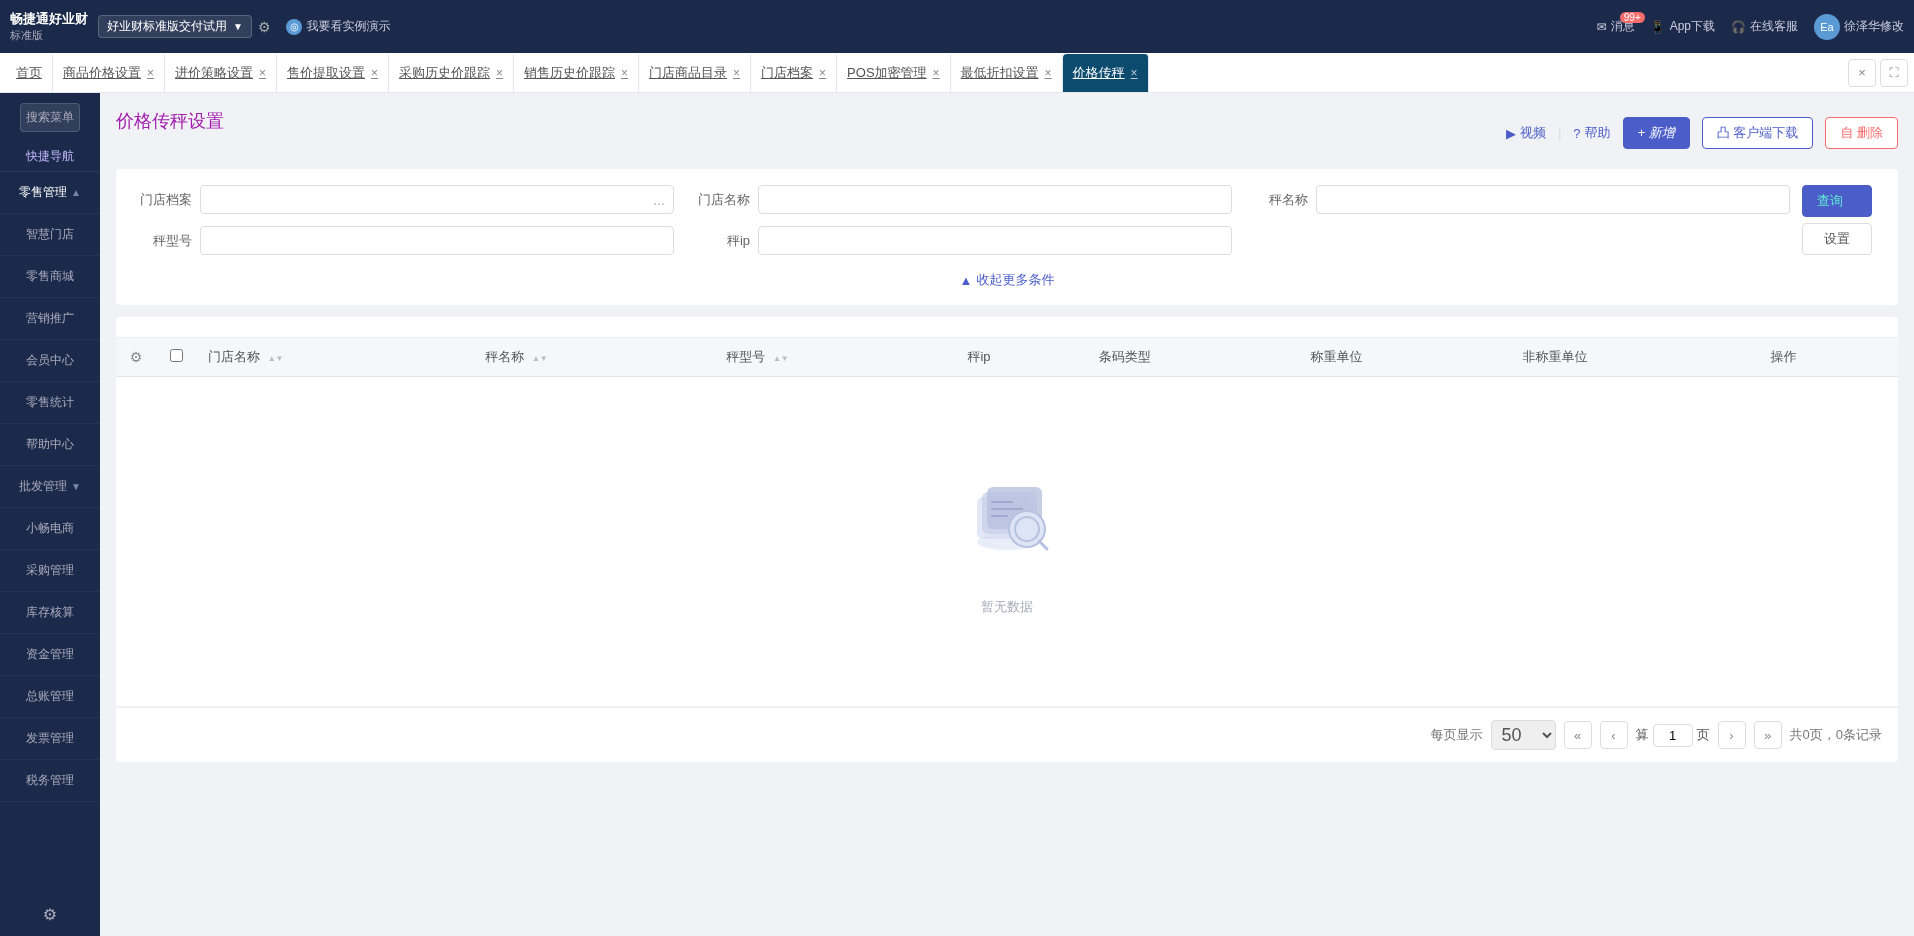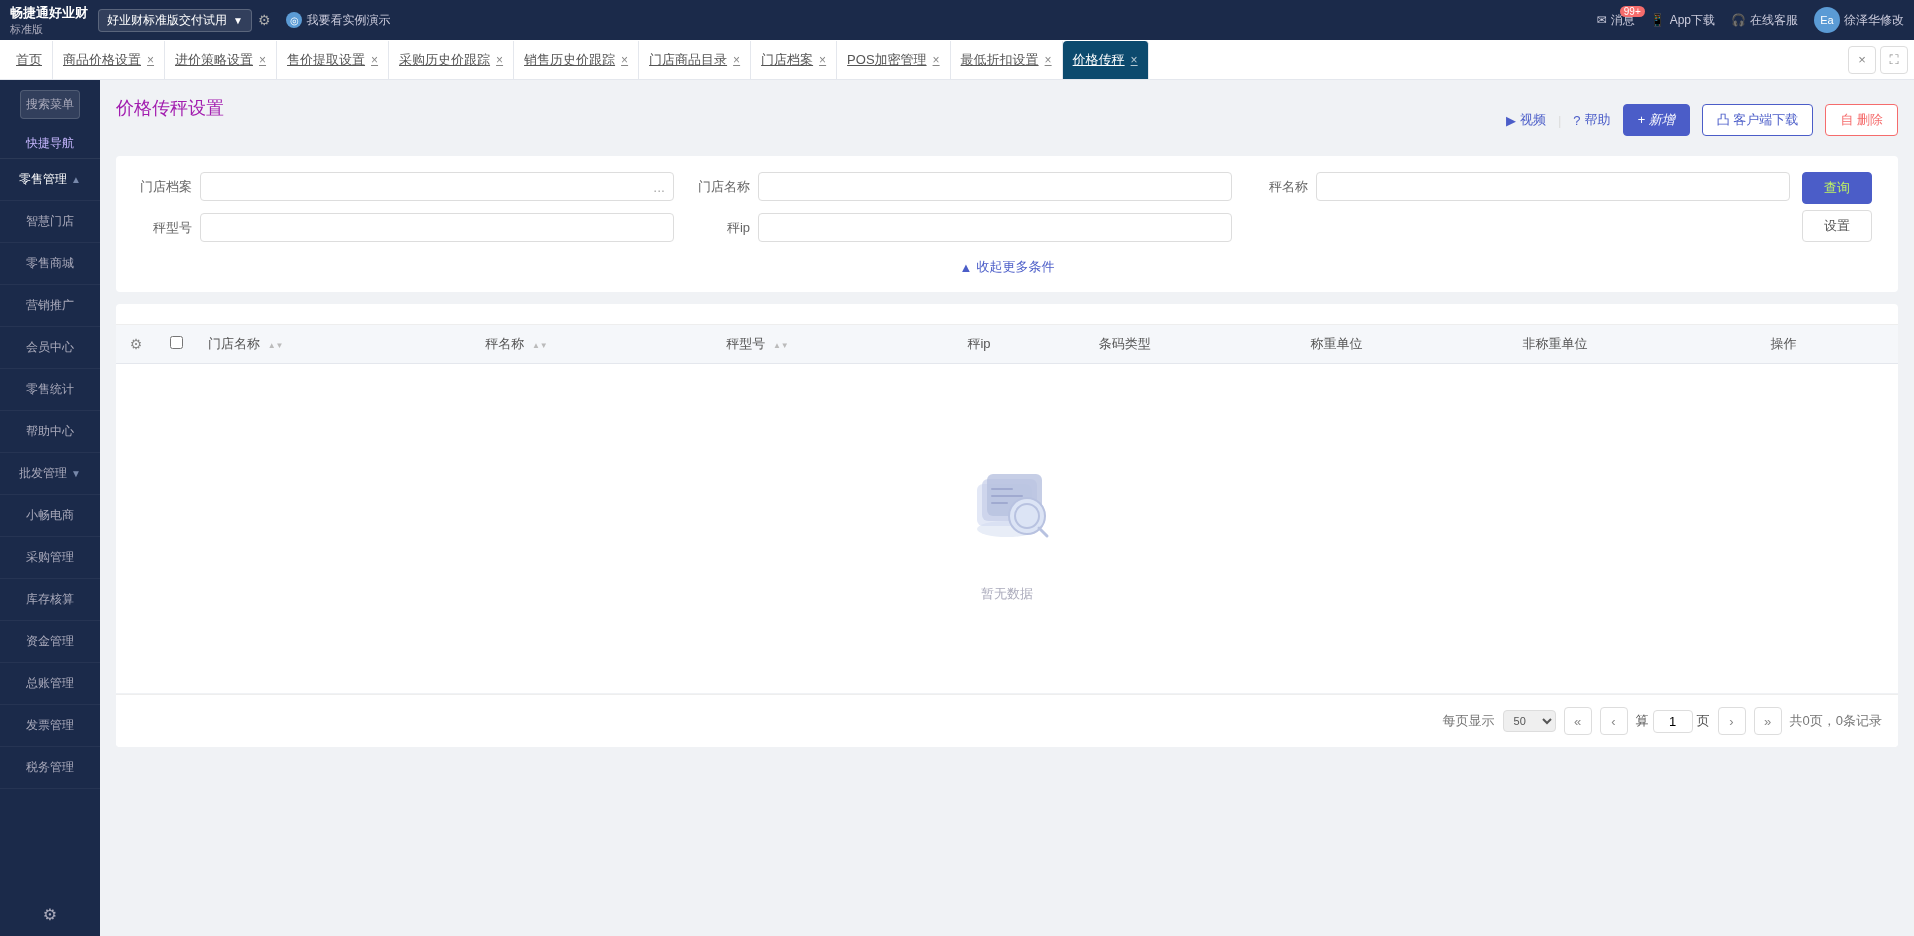--- a/index.html
+++ b/index.html
@@ -2,21 +2,21 @@
 <html><head>
   <meta charset="utf-8">
   <style>
     * { box-sizing: border-box; margin: 0; padding: 0; }
     body { font-family: "Microsoft YaHei", "PingFang SC", sans-serif; font-size: 13px; background: #f0f2f5; color: #333; }
 
     
     .app-container { display: flex; flex-direction: column; height: 936px; width: 1914px; overflow: hidden; }
 
     
-    .top-bar { display: flex; align-items: center; background: #1b2a4a; height: 40px; padding: 0 10px; color: #fff; flex-shrink: 0; }
+    .top-bar { display: flex; align-items: center; background: #1b2a4a; height: 53px; padding: 0 10px; color: #fff; flex-shrink: 0; }
     .top-bar-logo { display: flex; flex-direction: column; align-items: flex-start; margin-right: 10px; }
     .top-bar-logo .logo-title { font-size: 13px; font-weight: bold; color: #fff; white-space: nowrap; }
     .top-bar-logo .logo-sub { font-size: 11px; color: #aab; }
     .top-bar-version-select { display: flex; align-items: center; background: rgba(255,255,255,0.1); border: 1px solid rgba(255,255,255,0.2); border-radius: 4px; padding: 2px 8px; color: #fff; font-size: 12px; cursor: pointer; margin-right: 6px; }
     .top-bar-version-select .chevron { margin-left: 6px; font-size: 10px; }
     .top-bar-gear { color: #aaa; font-size: 14px; cursor: pointer; margin-right: 16px; }
     .top-bar-demo { display: flex; align-items: center; color: #ccd; font-size: 12px; cursor: pointer; }
     .top-bar-demo .circle-icon { width: 16px; height: 16px; border-radius: 50%; background: #5b9bd5; display: inline-flex; align-items: center; justify-content: center; color: #fff; font-size: 10px; margin-right: 4px; }
     .top-bar-right { margin-left: auto; display: flex; align-items: center; gap: 16px; }
     .top-bar-right .icon-btn { display: flex; align-items: center; gap: 4px; color: #ccd; font-size: 12px; cursor: pointer; position: relative; }
@@ -56,21 +56,21 @@
     .page-title { font-size: 18px; font-weight: normal; color: #a21caf; margin-bottom: 24px; }
     .page-header { display: flex; align-items: center; justify-content: space-between; margin-bottom: 12px; }
     .page-header-tools { display: flex; align-items: center; gap: 12px; }
     .tool-link { display: flex; align-items: center; gap: 4px; font-size: 13px; color: #4b5dc8; cursor: pointer; }
     .divider-v { color: #ddd; }
 
     .btn { display: inline-flex; align-items: center; gap: 4px; padding: 6px 14px; border-radius: 4px; border: 1px solid; font-size: 13px; cursor: pointer; }
     .btn-primary { background: #4b5dc8; border-color: #4b5dc8; color: #fff; font-style: italic; }
     .btn-outline { background: #fff; border-color: #4b5dc8; color: #4b5dc8; }
     .btn-danger { background: #fff; border-color: #f56c6c; color: #f56c6c; }
-    .btn-query { background: #4b5dc8; border-color: #4b5dc8; color: #bef264; width: 70px; justify-content: center; }
+    .btn-query { background: #4b5dc8; border-color: #4b5dc8; color: #5eead4; width: 70px; justify-content: flex-start; }
     .btn-set { background: #fff; border-color: #ddd; color: #555; width: 70px; justify-content: center; }
 
     
     .search-panel { background: #fff; border-radius: 4px; padding: 16px; margin-bottom: 12px; }
     .search-row { display: flex; align-items: flex-start; gap: 16px; margin-bottom: 12px; }
     .search-field { display: flex; align-items: center; gap: 8px; flex: 1; }
     .search-field label { color: #666; font-size: 13px; white-space: nowrap; min-width: 60px; text-align: right; }
     .search-input-wrap { flex: 1; display: flex; align-items: center; border: 1px solid #ddd; border-radius: 4px; background: #fff; overflow: hidden; }
     .search-input-wrap input { border: none; outline: none; padding: 6px 8px; font-size: 13px; flex: 1; color: #333; background: transparent; }
     .search-input-extra { padding: 0 8px; color: #aaa; cursor: pointer; font-size: 14px; }
@@ -91,21 +91,21 @@
     .th-gear { font-size: 14px; color: #888; cursor: pointer; }
 
     
     .empty-state { display: flex; flex-direction: column; align-items: center; justify-content: center; padding: 80px 0; }
     .empty-icon { font-size: 80px; color: #c5d0e8; margin-bottom: 12px; }
     .empty-text { color: #aab; font-size: 13px; }
 
     
     .pagination-bar { display: flex; align-items: center; justify-content: flex-end; padding: 12px 16px; gap: 8px; font-size: 13px; color: #555; background: #fff; border-top: 1px solid #eee; }
     .pagination-bar .page-size-label { color: #777; }
-    .page-size-select { border: 1px solid #ddd; border-radius: 4px; padding: 3px 6px; font-size: 11px; color: #555; }
+    .page-size-select { border: 1px solid #ddd; border-radius: 4px; padding: 3px 6px; font-size: 18px; color: #555; }
     .page-nav-btn { width: 28px; height: 28px; display: flex; align-items: center; justify-content: center; border: 1px solid #ddd; border-radius: 4px; cursor: pointer; color: #888; background: #fff; }
     .page-input { display: flex; align-items: center; gap: 4px; }
     .page-num-input { width: 40px; border: 1px solid #ddd; border-radius: 4px; padding: 3px 6px; text-align: center; font-size: 13px; }
     .total-info { color: #777; }
   </style>
 </head>
 <body>
 
 <div class="app-container">
 

